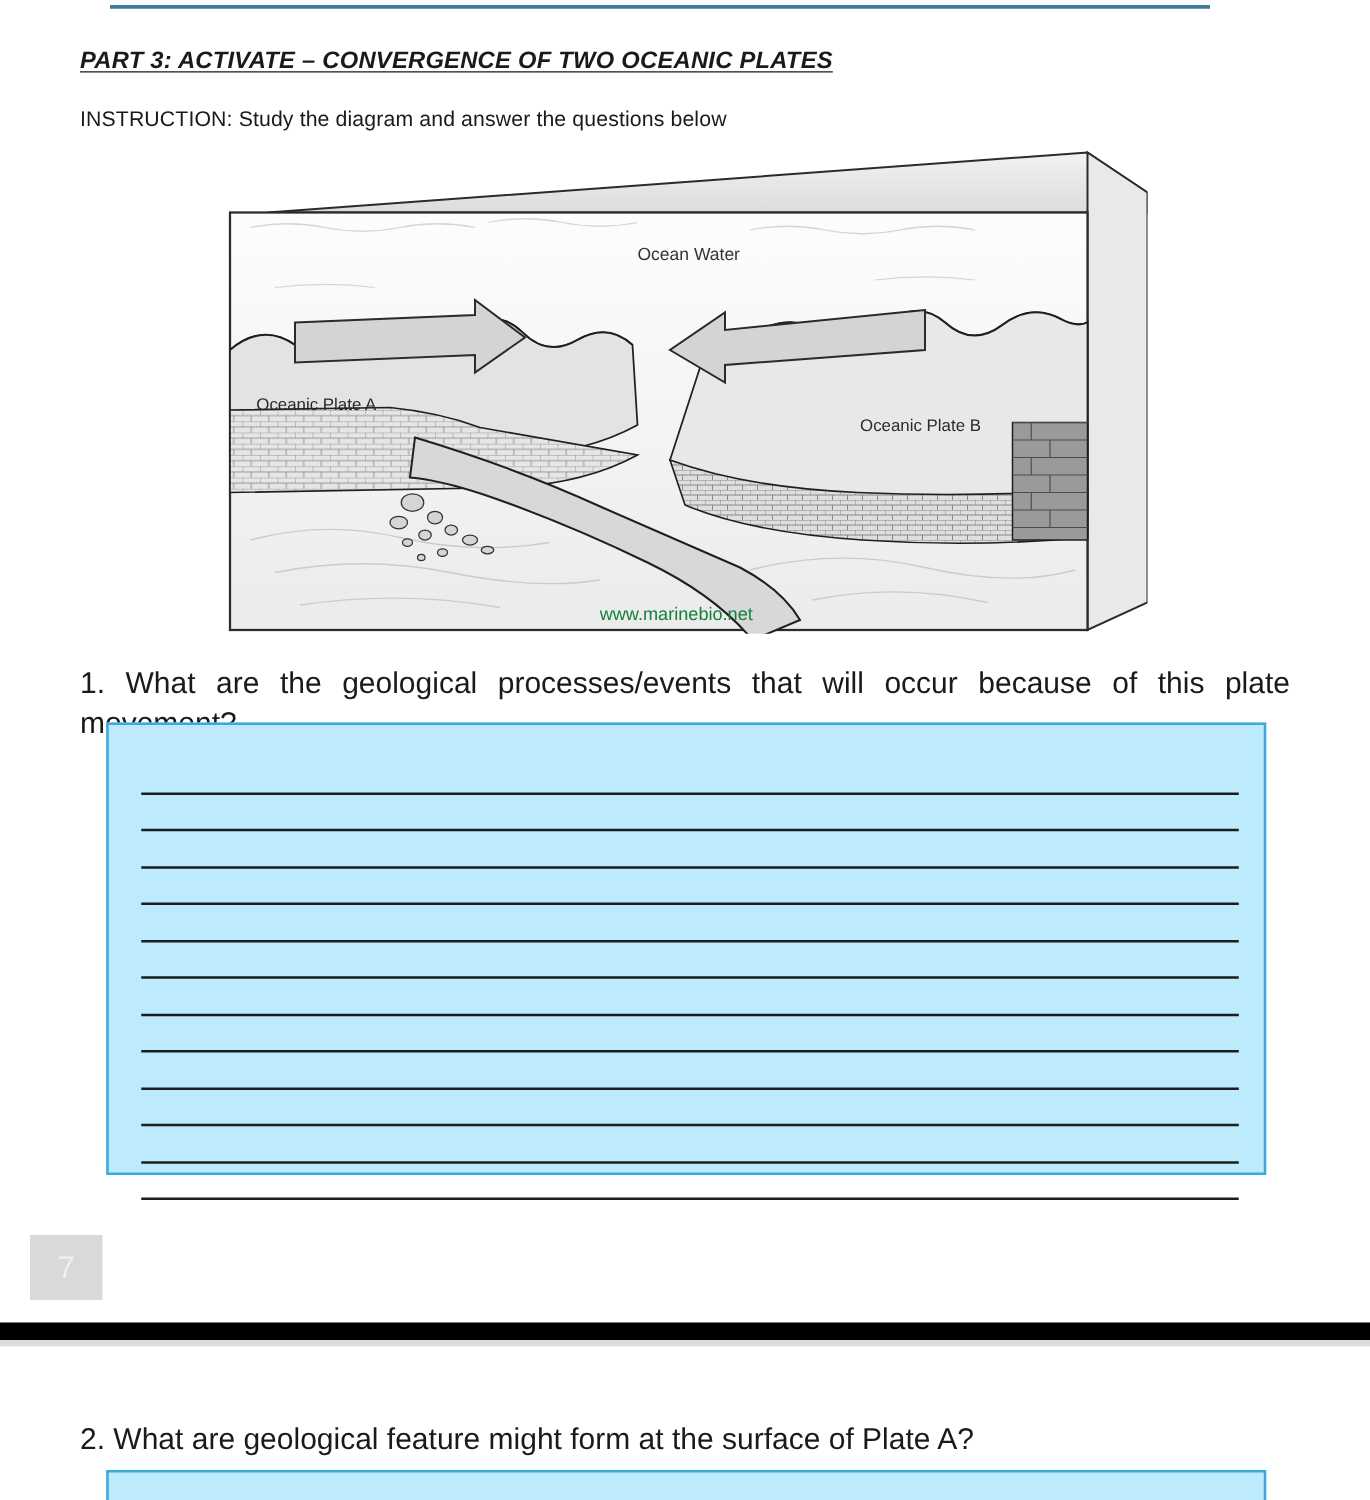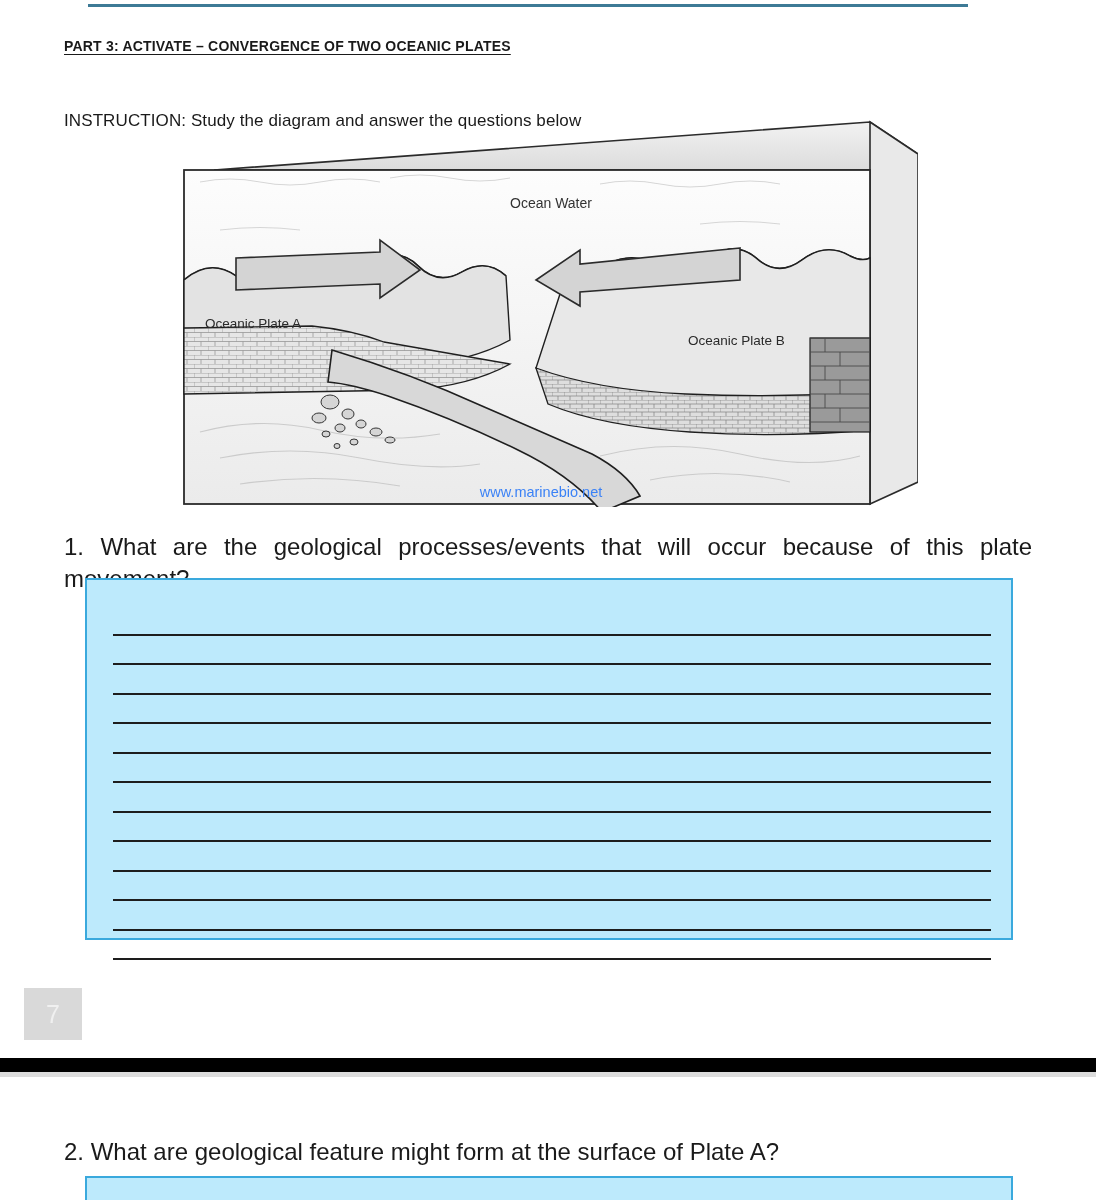--- a/index.html
+++ b/index.html
@@ -31,56 +31,56 @@
     position: absolute;
     left: 0;
     top: 0;
     width: 1096px;
   }
 
   .part-title {
     position: absolute;
     left: 64px;
     top: 38px;
-    font-size: 14px;
+    font-size: 19px;
     font-weight: bold;
     letter-spacing: 0.2px;
     text-decoration: underline;
     text-underline-offset: 3px;
     white-space: nowrap;
+    font-style: italic;
   }
 
   .instruction {
     position: absolute;
     left: 64px;
     top: 86px;
     font-size: 17px;
     letter-spacing: 0.1px;
     white-space: nowrap;
-    margin-top: 25px;
   }
 
   
   .diagram-wrap {
     position: absolute;
     left: 180px;
     top: 112px;
     width: 738px;
     height: 395px;
   }
   .diagram-wrap svg { display: block; }
 
   .diagram-credit {
     position: absolute;
     left: 172px;
     top: 484px;
     width: 738px;
     text-align: center;
     font-size: 14.5px;
-    color: #3b82f6;
+    color: #15803d;
     font-family: "Liberation Sans", sans-serif;
   }
 
   
   .q1 {
     position: absolute;
     left: 64px;
     top: 531px;
     width: 968px;
     font-size: 24px;

